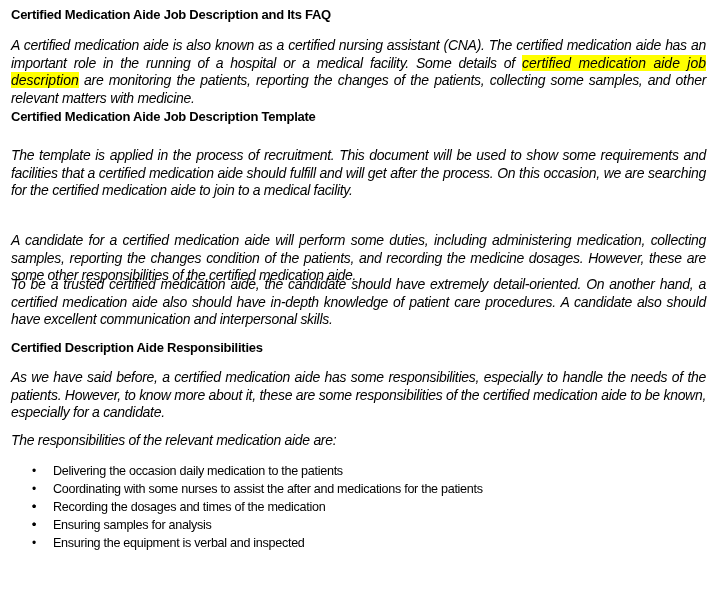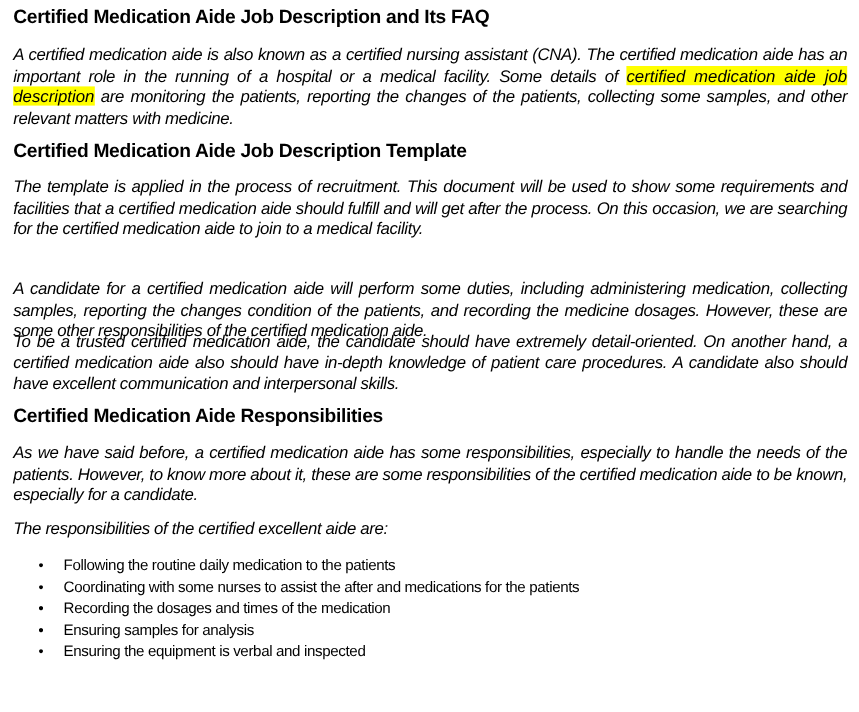--- a/index.html
+++ b/index.html
@@ -1,48 +1,48 @@
 <!DOCTYPE html>
 <html><head>
 <meta charset="utf-8">
 <style>
   html, body { margin: 0; padding: 0; background: #ffffff; }
   body { width: 716px; height: 593px; overflow: hidden; position: relative;
          font-family: "Liberation Sans", "DejaVu Sans", sans-serif; color: #000; }
   .page { position: absolute; left: 11px; top: 0; width: 695px; }
-  h2 { font-size: 16px; font-weight: bold; margin: 0; line-height: 18px;
+  h2 { font-size: 13px; font-weight: bold; margin: 0; line-height: 18px;
        letter-spacing: -0.25px; position: absolute; left: 0; }
   p { font-size: 14px; margin: 0; line-height: 17.6px; text-align: justify;
       letter-spacing: -0.3px; position: absolute; left: 0; width: 695px; font-style: italic; }
   .hl { background: #ffff00; font-family: "Liberation Sans", sans-serif; letter-spacing: 0; }
   ul { list-style: none; margin: 0; padding: 0; position: absolute; left: 0; top: 462px; }
   li { font-size: 12.6px; line-height: 18px; letter-spacing: -0.3px; position: relative; padding-left: 42px; white-space: nowrap; }
   .bullet { position: absolute; left: 21px; top: 0; font-size: 12px; }
 </style>
 </head>
 <body>
 
 <div class="page">
   <h2 style="top:6px">Certified Medication Aide Job Description and Its FAQ</h2>
 
   <p style="top:37px"><span>A certified medication aide is also known as a certified nursing assistant (CNA). The certified medication aide has an important role in the running of a hospital or a medical facility. Some details of </span><span class="hl">certified medication aide job description</span><span> are monitoring the patients, reporting the changes of the patients, collecting some samples, and other relevant matters with medicine.</span></p>
 
-  <h2 style="top:118px">Certified Medication Aide Job Description Template</h2>
+  <h2 style="top:108px">Certified Medication Aide Job Description Template</h2>
 
   <p style="top:147px">The template is applied in the process of recruitment. This document will be used to show some requirements and facilities that a certified medication aide should fulfill and will get after the process. On this occasion, we are searching for the certified medication aide to join to a medical facility.</p>
   <p style="top:232px">A candidate for a certified medication aide will perform some duties, including administering medication, collecting samples, reporting the changes condition of the patients, and recording the medicine dosages. However, these are some other responsibilities of the certified medication aide.</p>
   <p style="top:276px">To be a trusted certified medication aide, the candidate should have extremely detail-oriented. On another hand, a certified medication aide also should have in-depth knowledge of patient care procedures. A candidate also should have excellent communication and interpersonal skills.</p>
 
-  <h2 style="top:339px">Certified Medication Aide Responsibilities</h2>
+  <h2 style="top:339px">Certified Description Aide Responsibilities</h2>
 
   <p style="top:369px">As we have said before, a certified medication aide has some responsibilities, especially to handle the needs of the patients. However, to know more about it, these are some responsibilities of the certified medication aide to be known, especially for a candidate.</p>
-  <p style="top:432px">The responsibilities of the certified excellent aide are:</p>
+  <p style="top:432px">The responsibilities of the relevant medication aide are:</p>
 
   <ul>
-    <li><span class="bullet">•</span><span>Following the routine daily medication to the patients</span></li>
+    <li><span class="bullet">•</span><span>Delivering the occasion daily medication to the patients</span></li>
     <li><span class="bullet">•</span><span>Coordinating with some nurses to assist the after and medications for the patients</span></li>
     <li><span class="bullet">•</span></li>
     <li><span class="bullet">•</span><span>Recording the dosages and times of the medication</span></li>
     <li><span class="bullet">•</span></li>
     <li><span class="bullet">•</span><span>Ensuring samples for analysis</span></li>
     <li><span class="bullet">•</span><span>Ensuring the equipment is verbal and inspected</span></li>
   </ul>
 </div>
 
 </body></html>

